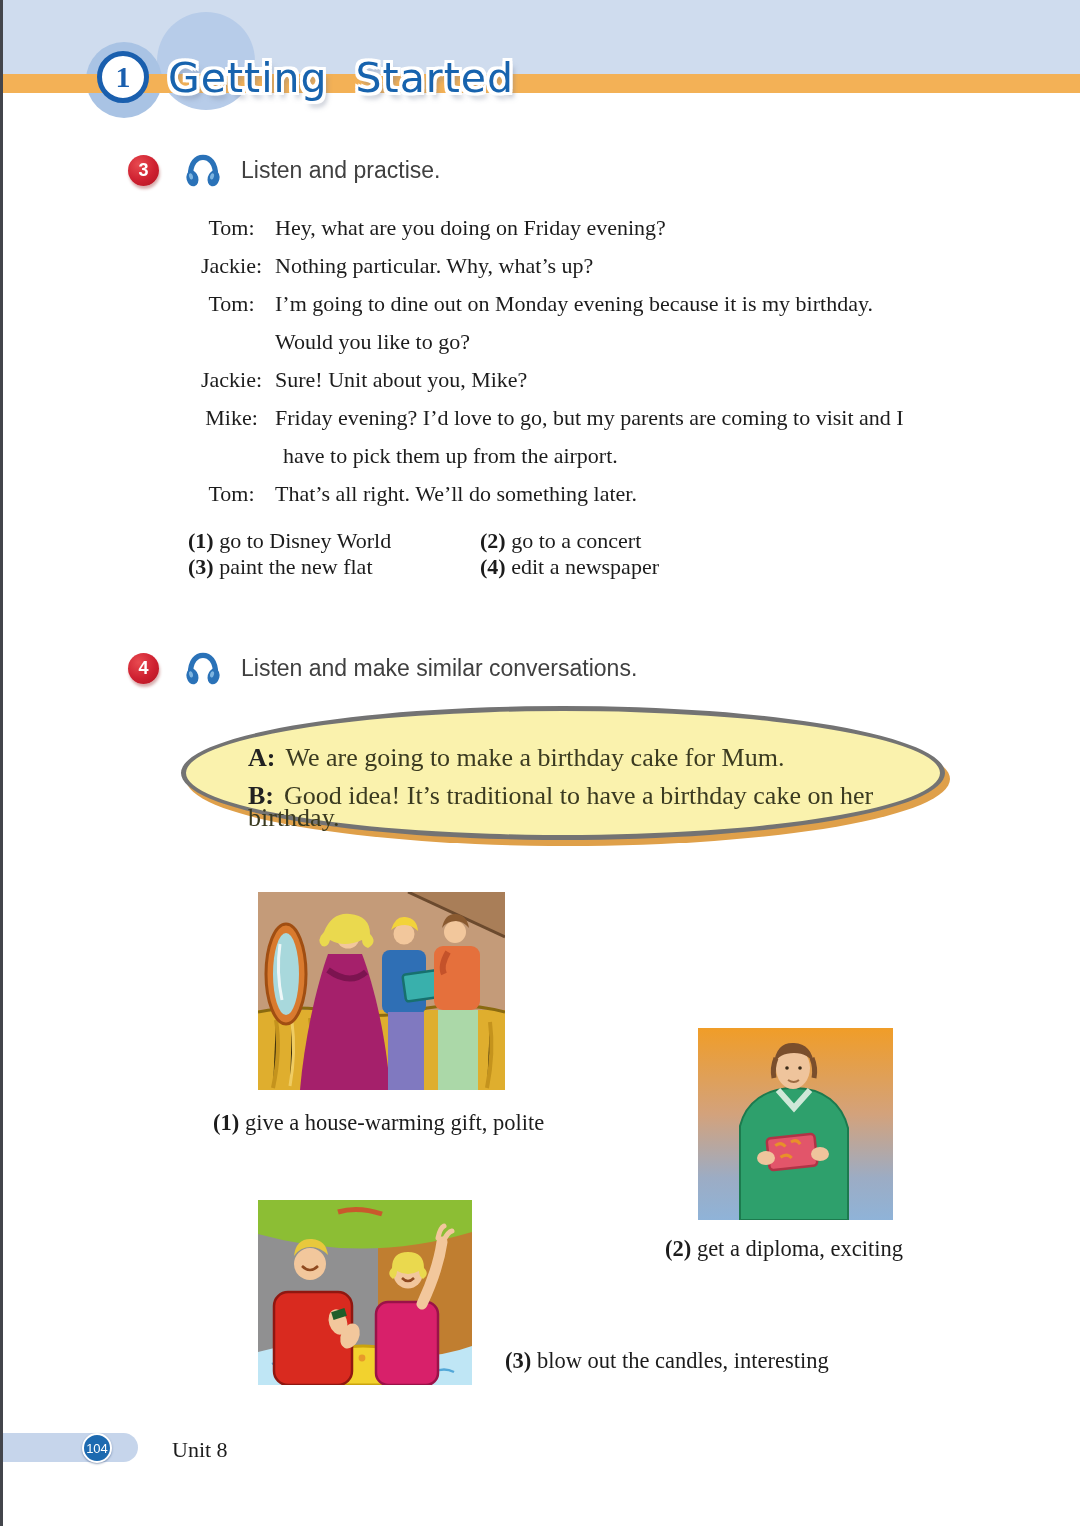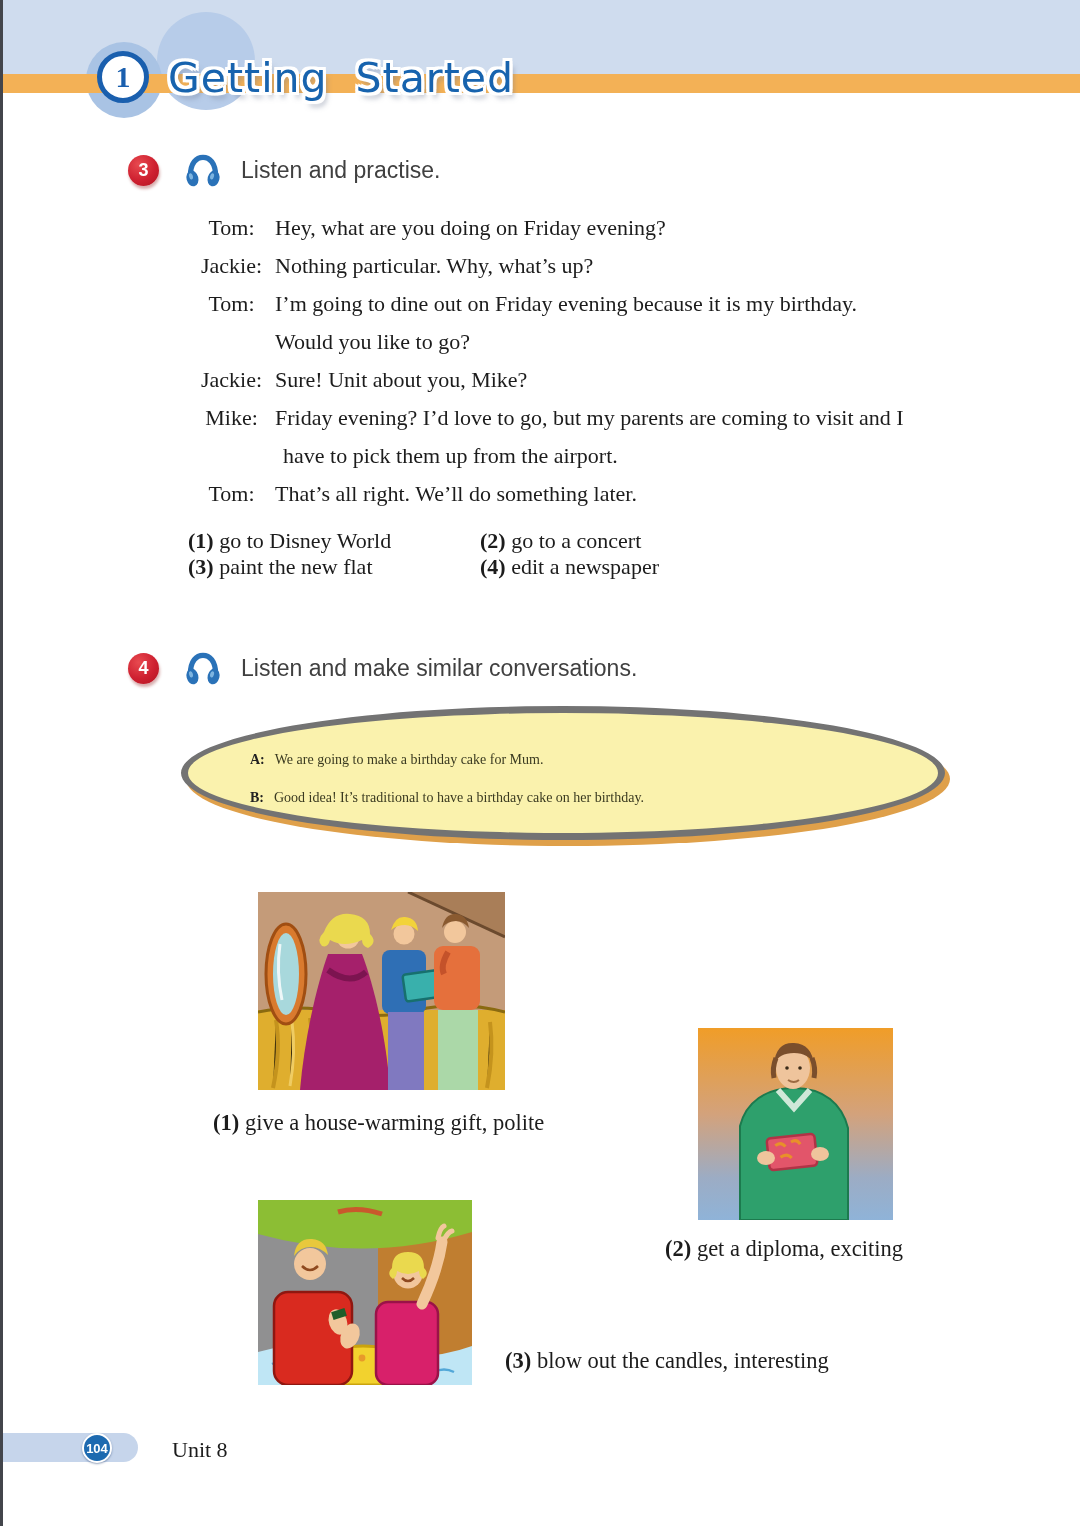--- a/index.html
+++ b/index.html
@@ -44,44 +44,44 @@
   .dlg-text{flex:1;}
   .dlg-text.indent{padding-left:8px;font-family:Liberation Serif, serif;}
 
   
   .options{position:absolute;left:188px;top:528px;display:grid;
       grid-template-columns:292px auto;font-size:22px;}
   .opt-num{font-weight:bold;}
 
   
   .bubble{position:absolute;left:181px;top:706px;width:764px;height:134px;box-sizing:border-box;
-      background:#faf2ad;border:7px solid #737373;border-radius:50%;
+      background:#faf2ad;border:5px solid #737373;border-radius:50%;
       box-shadow:5px 6px 0 #dfa04a;z-index:5;
-      padding:36px 0 0 62px;font-size:14px;color:#3a3a20;}
+      padding:36px 0 0 62px;font-size:26px;color:#3a3a20;}
   .bubble-line{margin-bottom:16px;line-height:22px;}
   .bubble-label{font-weight:bold;margin-right:10px;color:#222;}
 
   
   .pic{position:absolute;z-index:5;}
   .pic1{left:258px;top:892px;width:247px;height:198px;}
   .pic2{left:698px;top:1028px;width:195px;height:192px;}
   .pic3{left:258px;top:1200px;width:214px;height:185px;}
   .caption{position:absolute;font-size:22.5px;z-index:5;white-space:nowrap;}
   .cap1{left:213px;top:1110px;}
   .cap2{left:665px;top:1236px;}
   .cap3{left:505px;top:1348px;}
   .cap-num{font-weight:bold;}
 
   
   .footer-pill{position:absolute;left:0;top:1433px;width:138px;height:29px;
       background:#c6d5eb;border-radius:0 15px 15px 0;z-index:5;}
   .page-num-circle{position:absolute;left:82px;top:1433px;width:30px;height:30px;box-sizing:border-box;
       background:#1d6ab0;border:2px solid #ffffff;border-radius:50%;z-index:6;
       display:flex;align-items:center;justify-content:center;
-      font-family:"Liberation Sans","DejaVu Sans",sans-serif;font-weight:bold;font-size:13px;color:#fff;
+      font-family:"Liberation Sans","DejaVu Sans",sans-serif;font-weight:normal;font-size:13px;color:#fff;
       box-shadow:0 1px 2px rgba(40,70,120,.5);}
   .unit-label{position:absolute;left:172px;top:1437px;font-size:22px;z-index:5;}
 </style>
 </head>
 <body>
 
 <div class="page">
   <div class="scan-edge"></div>
 
   <div class="top-band"></div>
@@ -107,21 +107,21 @@
     <div class="dlg-row">
       <span class="dlg-speaker">Tom:</span>
       <span class="dlg-text">Hey, what are you doing on Friday evening?</span>
     </div>
     <div class="dlg-row">
       <span class="dlg-speaker">Jackie:</span>
       <span class="dlg-text">Nothing particular. Why, what’s up?</span>
     </div>
     <div class="dlg-row">
       <span class="dlg-speaker">Tom:</span>
-      <span class="dlg-text">I’m going to dine out on Friday evening because it is my birthday.</span>
+      <span class="dlg-text">I’m going to dine out on Monday evening because it is my birthday.</span>
     </div>
     <div class="dlg-row">
       <span class="dlg-speaker"></span>
       <span class="dlg-text">Would you like to go?</span>
     </div>
     <div class="dlg-row">
       <span class="dlg-speaker">Jackie:</span>
       <span class="dlg-text">Sure! Unit about you, Mike?</span>
     </div>
     <div class="dlg-row">

